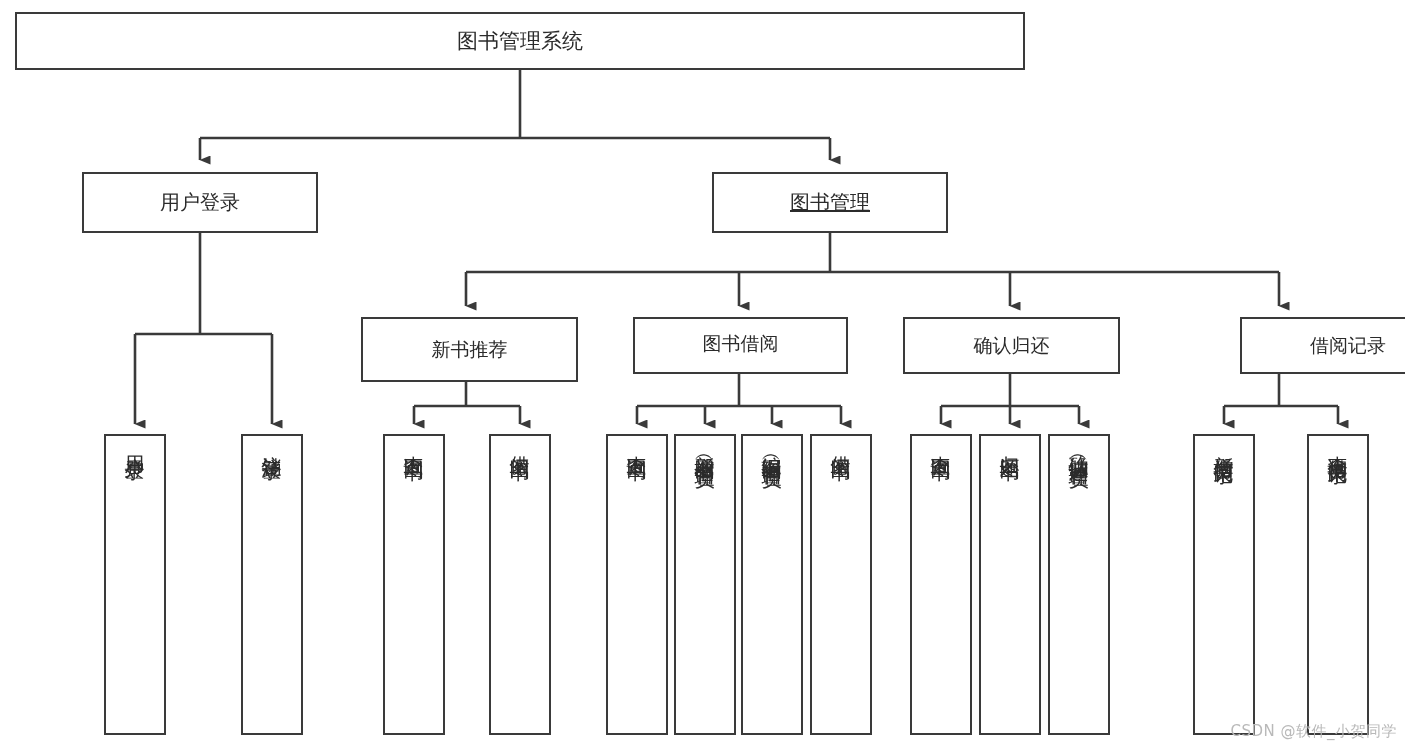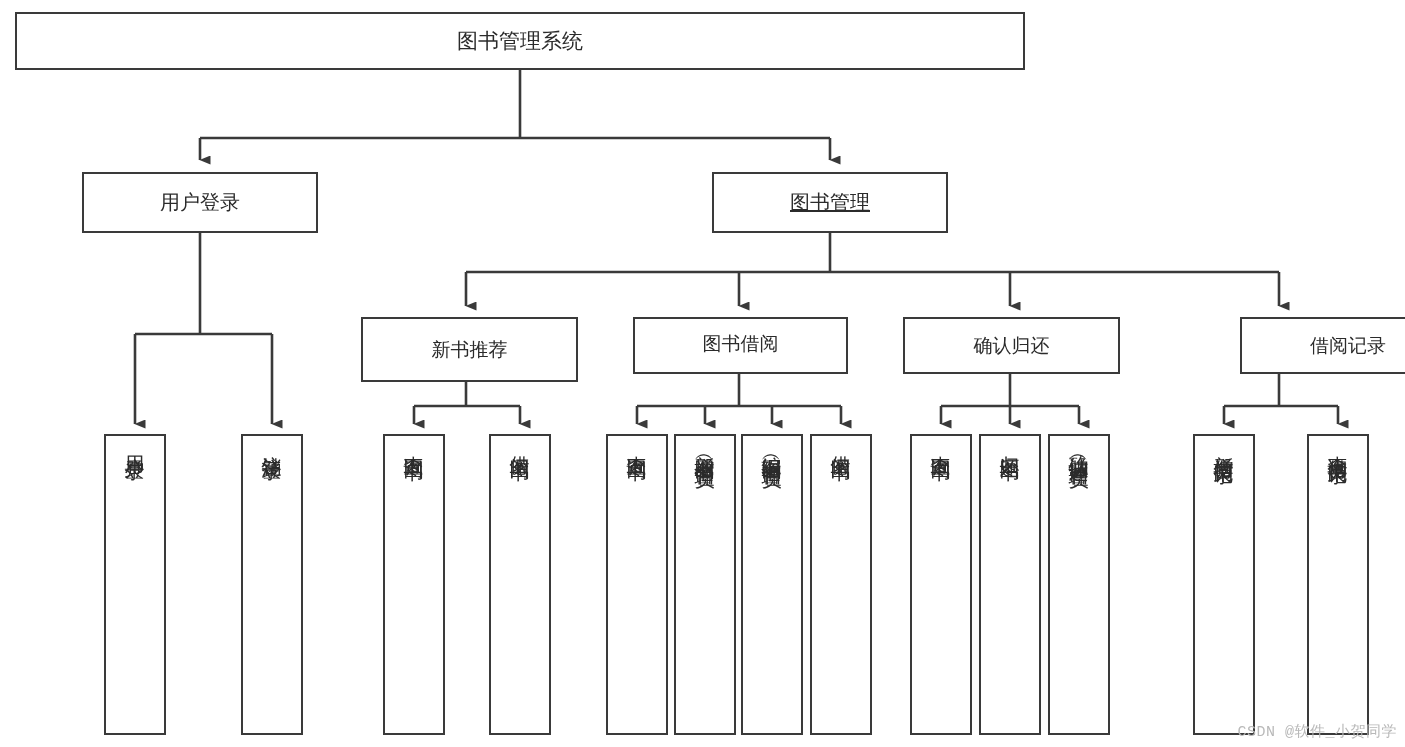--- a/index.html
+++ b/index.html
@@ -60,21 +60,20 @@
   }
   .watermark {
     position: absolute;
     right: 8px;
     bottom: 6px;
     font-size: 15px;
     color: #b9b9b9;
     letter-spacing: 0.5px;
     z-index: 5;
     white-space: nowrap;
-    font-family: Liberation Mono, monospace;
   }
 </style>
 </head>
 <body>
 
 <div id="canvas">
 
   <svg class="wires" viewBox="0 0 1405 747">
     <defs>
       <marker id="arw" markerWidth="10" markerHeight="12" refX="4.5" refY="10.5" orient="auto" markerUnits="userSpaceOnUse">

